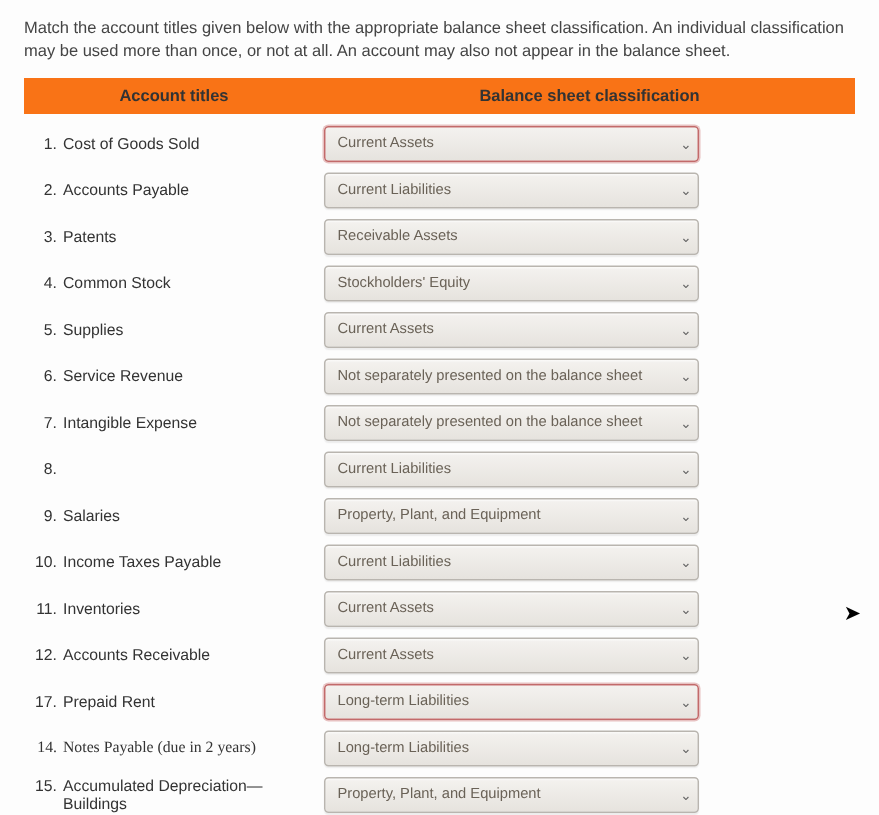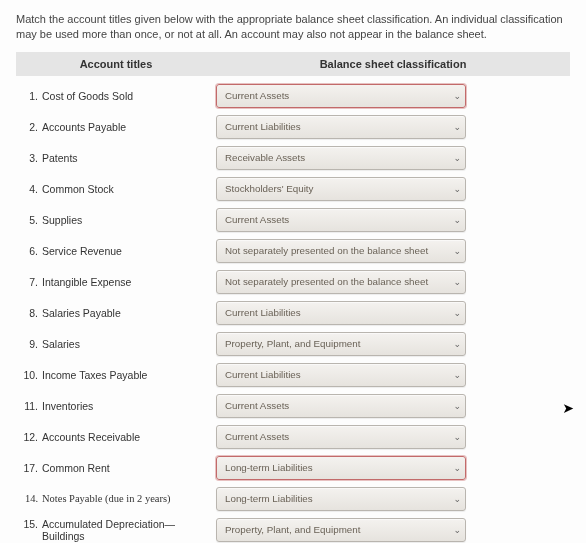--- a/index.html
+++ b/index.html
@@ -23,21 +23,21 @@
     margin-bottom: 8px;
   }
   .col-left {
     width: 200px;
     flex-shrink: 0;
   }
   .col-right {
     flex: 1;
   }
   .hdr {
-    background: #e5e5e5;
+    background: #f97316;
     font-weight: bold;
     font-size: 11px;
     padding: 6px 8px;
     color: #333;
   }
   .hdr.left { text-align: center; }
   .hdr.right { text-align: center; }
   .row {
     display: flex;
     align-items: center;
@@ -190,21 +190,20 @@
       <div class="col-right">
         <div class="select-wrap">
           <div class="select-box">Not separately presented on the balance sheet</div>
           <span class="select-caret">⌄</span>
         </div>
       </div>
     </div>
     <div class="row">
       <div class="col-left" style="display: flex;">
         <div class="num">8.</div>
-        <div class="title">Salaries Payable</div>
       </div>
       <div class="col-right">
         <div class="select-wrap">
           <div class="select-box">Current Liabilities</div>
           <span class="select-caret">⌄</span>
         </div>
       </div>
     </div>
     <div class="row">
       <div class="col-left" style="display: flex;">
@@ -250,21 +249,21 @@
       <div class="col-right">
         <div class="select-wrap">
           <div class="select-box">Current Assets</div>
           <span class="select-caret">⌄</span>
         </div>
       </div>
     </div>
     <div class="row">
       <div class="col-left" style="display: flex;">
         <div class="num">17.</div>
-        <div class="title">Common Rent</div>
+        <div class="title">Prepaid Rent</div>
       </div>
       <div class="col-right">
         <div class="select-wrap">
           <div class="select-box incorrect">Long-term Liabilities</div>
           <span class="select-caret">⌄</span>
         </div>
       </div>
     </div>
     <div class="row">
       <div class="col-left" style="display: flex; font-family: Liberation Serif, serif;">

